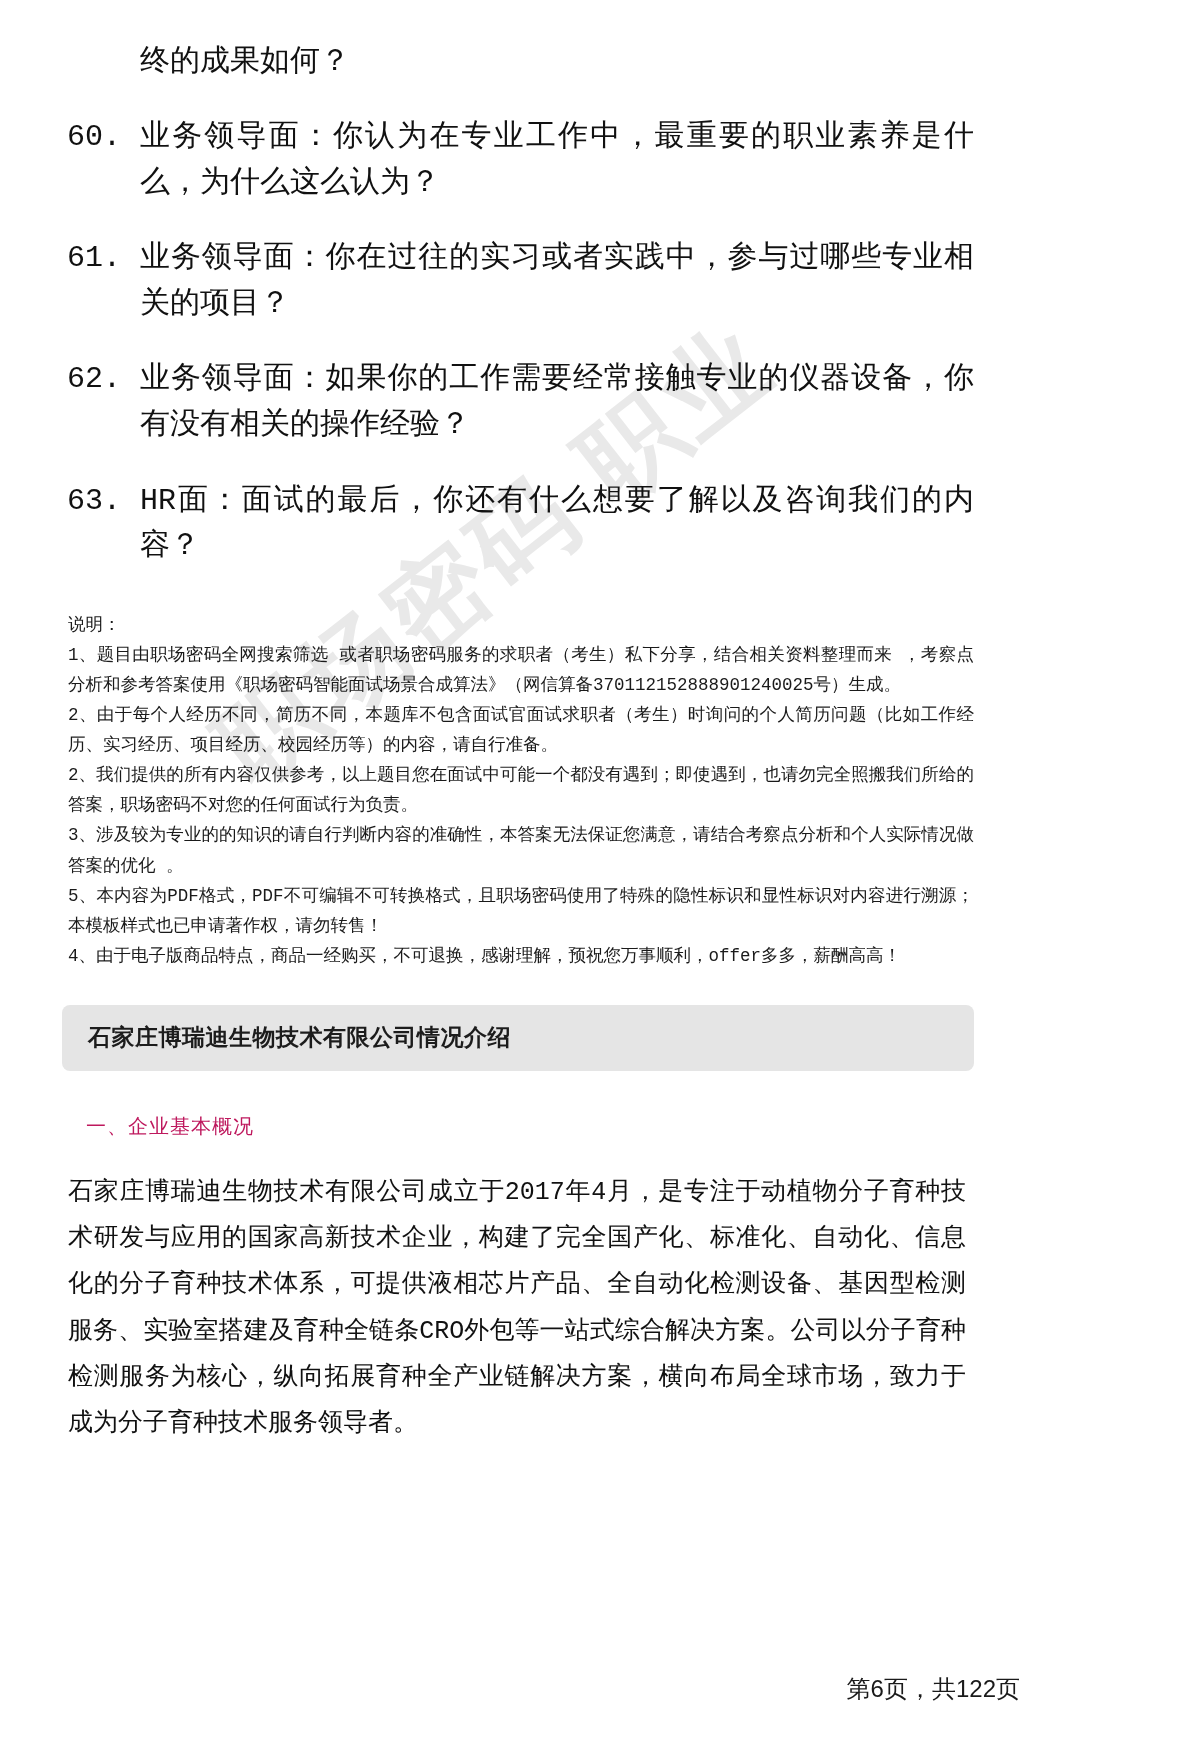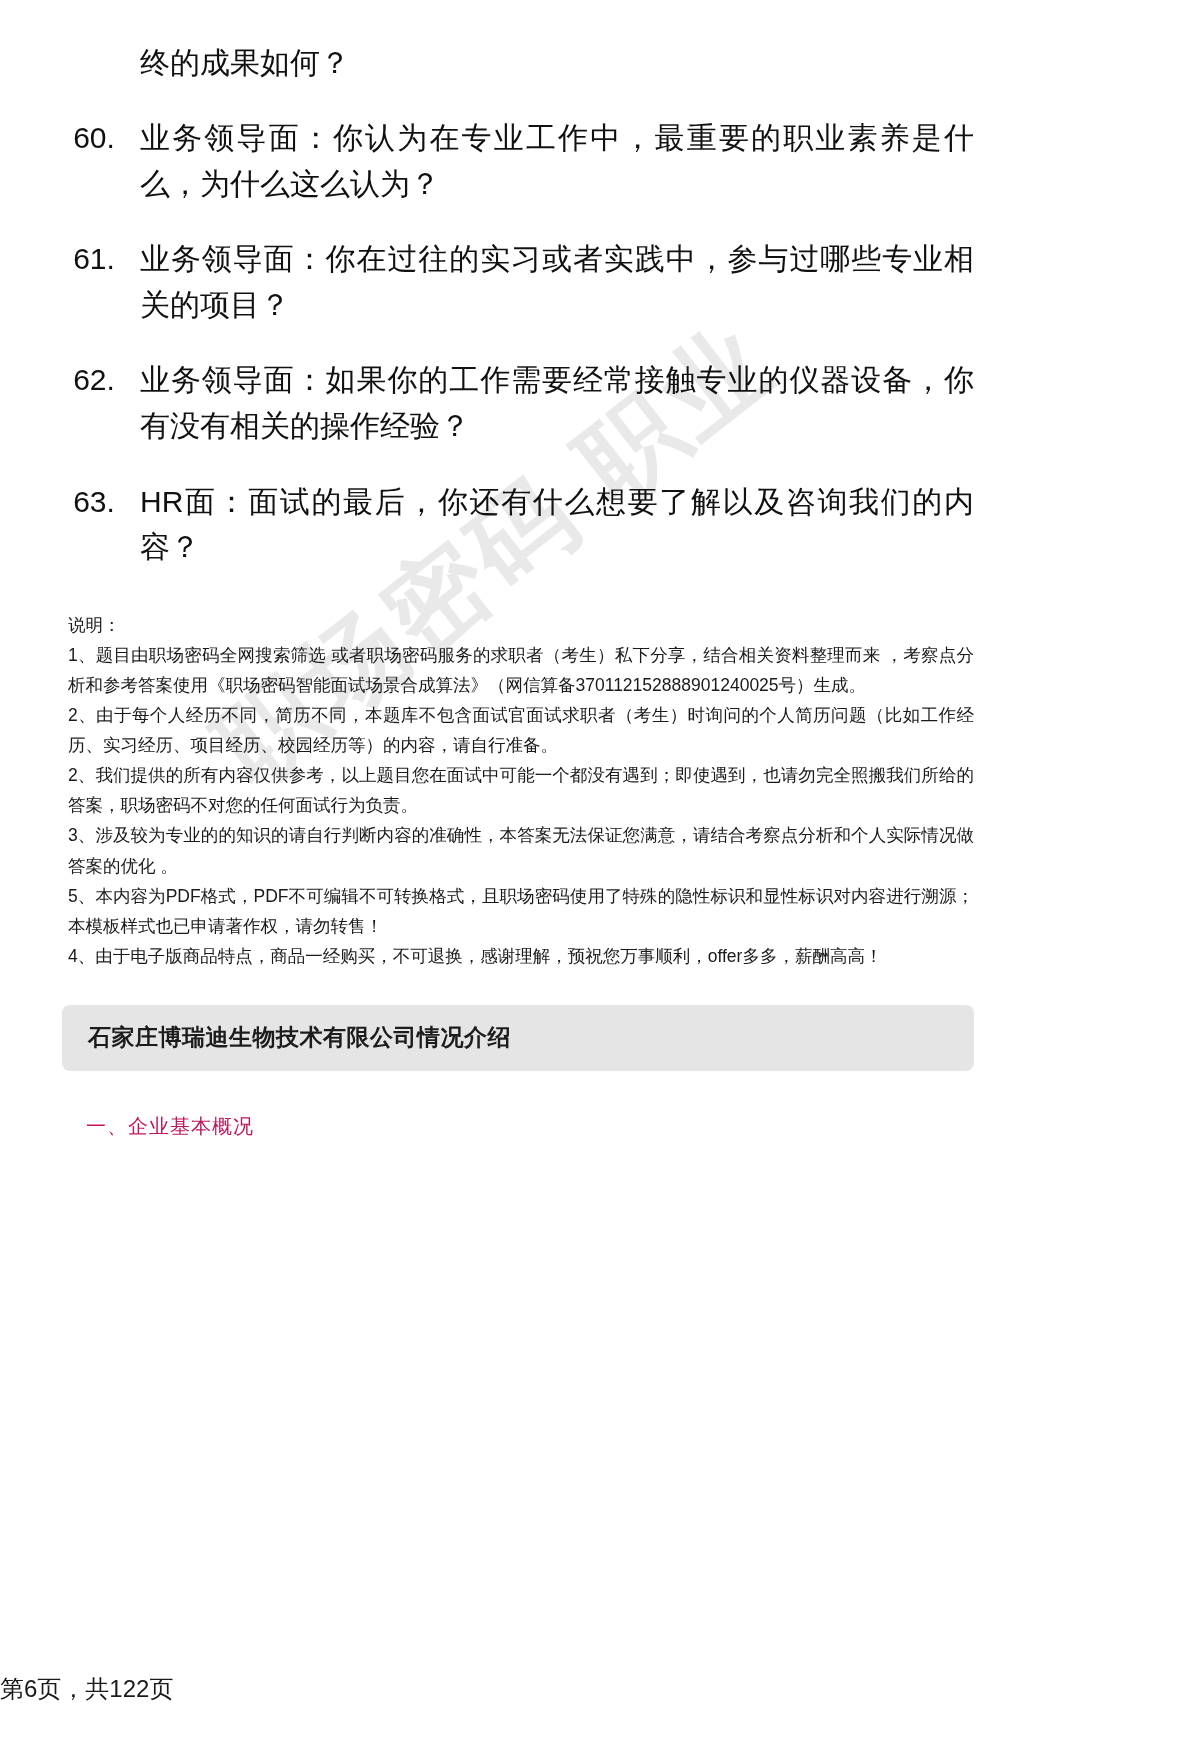--- a/index.html
+++ b/index.html
@@ -17,20 +17,21 @@
     overflow: hidden;
     box-sizing: border-box;
   }
   .content {
     position: absolute;
     left: 0;
     top: 0;
     width: 1036px;
     padding: 40px 62px 0 62px;
     box-sizing: border-box;
+    font-family: Liberation Mono, monospace;
   }
 
   
   .watermark {
     position: absolute;
     left: 330px;
     top: 470px;
     width: 560px;
     height: 640px;
     transform: rotate(-38deg);
@@ -121,21 +122,21 @@
     text-align: justify;
     color: #111;
     padding: 0 8px 0 6px;
   }
 
   .footer {
     position: absolute;
     left: 0;
     bottom: 50px;
     width: 1020px;
-    text-align: left;
+    text-align: right;
     font-size: 24px;
     color: #1a1a1a;
   }
 </style>
 </head>
 <body>
 
 <div class="page">
 
   <div class="watermark">职场密码 职业</div>
@@ -173,17 +174,18 @@
       <p>5、本内容为PDF格式，PDF不可编辑不可转换格式，且职场密码使用了特殊的隐性标识和显性标识对内容进行溯源；本模板样式也已申请著作权，请勿转售！</p>
       <p>4、由于电子版商品特点，商品一经购买，不可退换，感谢理解，预祝您万事顺利，offer多多，薪酬高高！</p>
     </div>
 
     <div class="banner">
       <span class="banner-title">石家庄博瑞迪生物技术有限公司情况介绍</span>
     </div>
 
     <div class="section-head">一、企业基本概况</div>
 
+    <div class="body-para">石家庄博瑞迪生物技术有限公司成立于2017年4月，是专注于动植物分子育种技术研发与应用的国家高新技术企业，构建了完全国产化、标准化、自动化、信息化的分子育种技术体系，可提供液相芯片产品、全自动化检测设备、基因型检测服务、实验室搭建及育种全链条CRO外包等一站式综合解决方案。公司以分子育种检测服务为核心，纵向拓展育种全产业链解决方案，横向布局全球市场，致力于成为分子育种技术服务领导者。</div>
 
   </div>
 
   <div class="footer">第6页，共122页</div>
 </div>
 
 </body></html>

